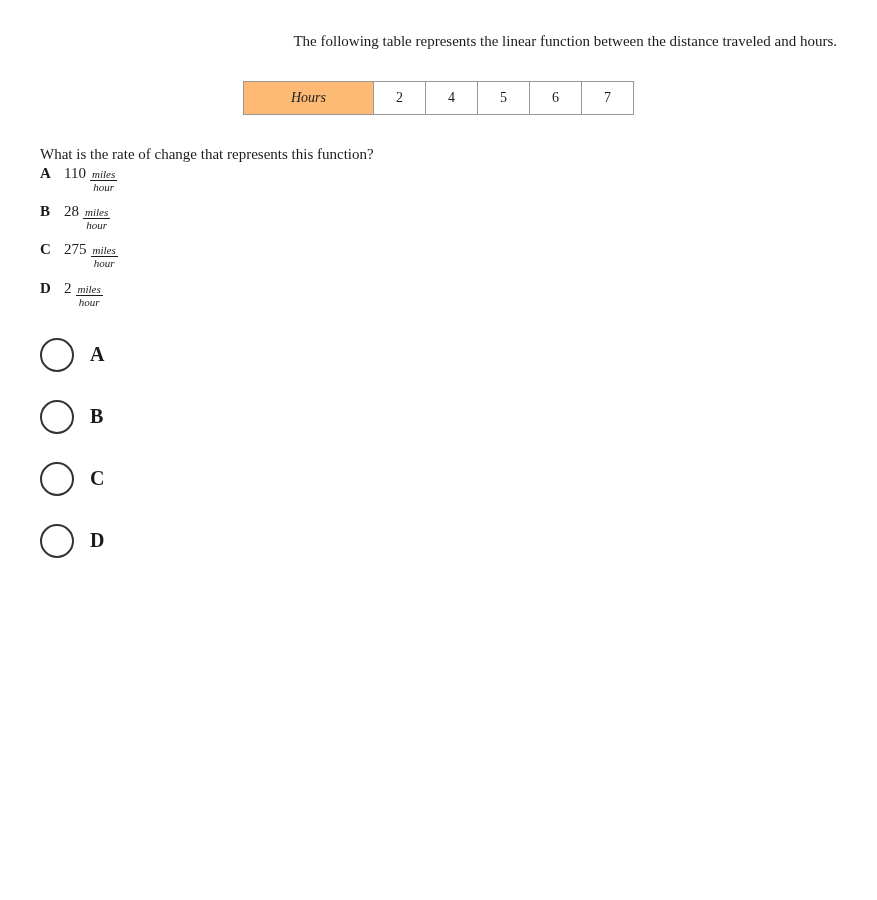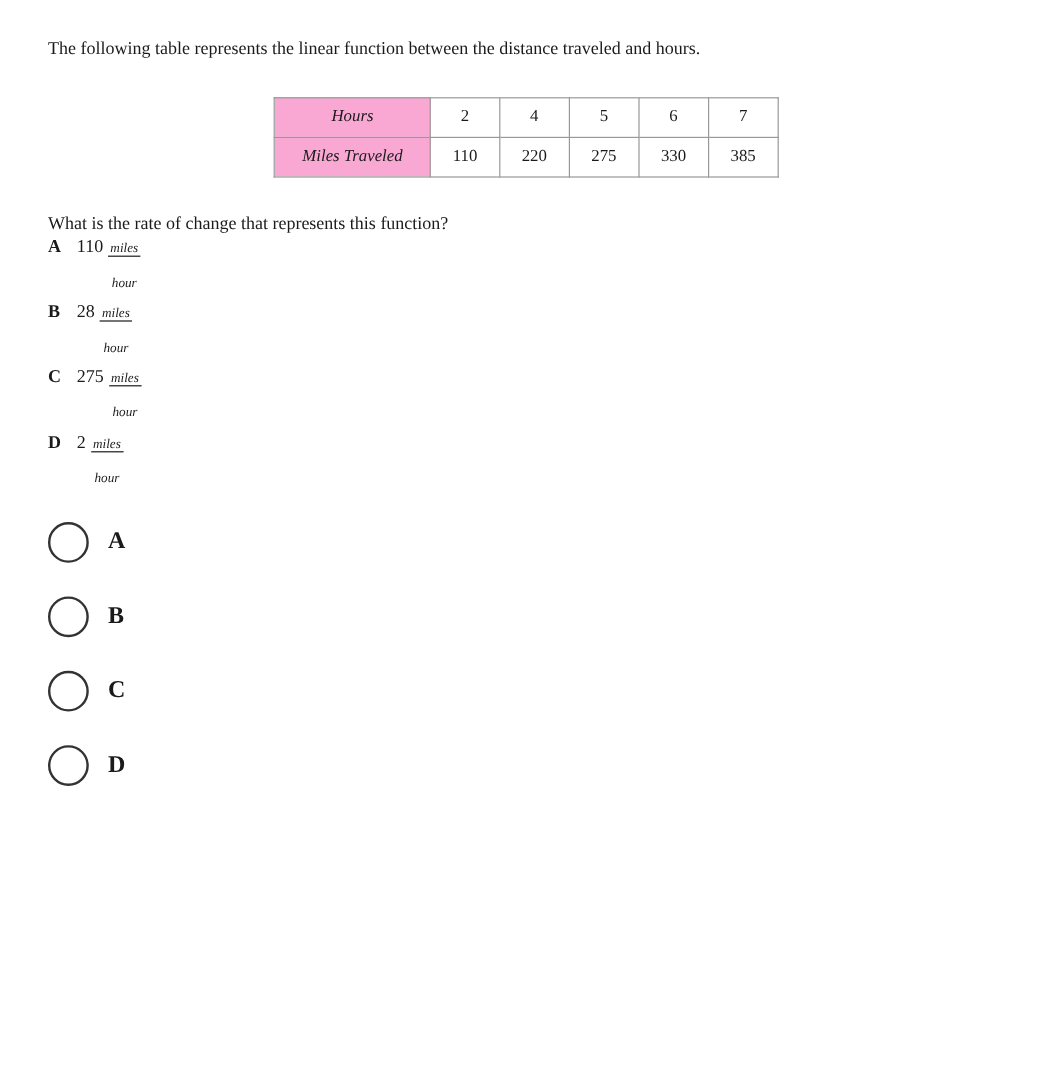--- a/index.html
+++ b/index.html
@@ -14,20 +14,21 @@
       color: #1a1a1a;
       padding: 30px 40px;
       width: 877px;
       min-height: 900px;
     }
 
     .intro-text {
       font-size: 15px;
       margin-bottom: 28px;
       line-height: 1.5;
+      text-align: right;
     }
 
     .table-wrapper {
       display: flex;
       justify-content: center;
       margin-bottom: 28px;
     }
 
     table {
       border-collapse: collapse;
@@ -35,21 +36,21 @@
     }
 
     table td {
       border: 1px solid #999;
       padding: 8px 18px;
       text-align: center;
       min-width: 52px;
     }
 
     table td.label-cell {
-      background-color: #f9a8d4;
+      background-color: #fdba74;
       font-style: italic;
       font-weight: normal;
       text-align: center;
       min-width: 130px;
       padding: 8px 14px;
     }
 
     .question-text {
       font-size: 15px;
       line-height: 1.5;
@@ -84,21 +85,20 @@
 
     .fraction {
       display: inline-flex;
       flex-direction: column;
       align-items: center;
       font-size: 11px;
       font-style: italic;
       line-height: 1.1;
       vertical-align: middle;
       margin-left: 2px;
-      gap: 16px;
     }
 
     .fraction .numerator {
       border-bottom: 1px solid #1a1a1a;
       padding: 0 2px;
       white-space: nowrap;
     }
 
     .fraction .denominator {
       padding: 0 2px;
@@ -145,28 +145,20 @@
   <table>
     <tbody>
         <tr>
       <td class="label-cell">Hours</td>
       <td>2</td>
       <td>4</td>
       <td>5</td>
       <td>6</td>
       <td>7</td>
     </tr>
-    <tr>
-      <td class="label-cell">Miles Traveled</td>
-      <td>110</td>
-      <td>220</td>
-      <td>275</td>
-      <td>330</td>
-      <td>385</td>
-    </tr>
   </tbody>
     </table>
 </div>
 
 <p class="question-text">What is the rate of change that represents this function?</p>
 
 <div class="answer-options">
 <div class="answer-option">
       <span class="answer-letter">A</span>
       <span class="fraction-expr">

